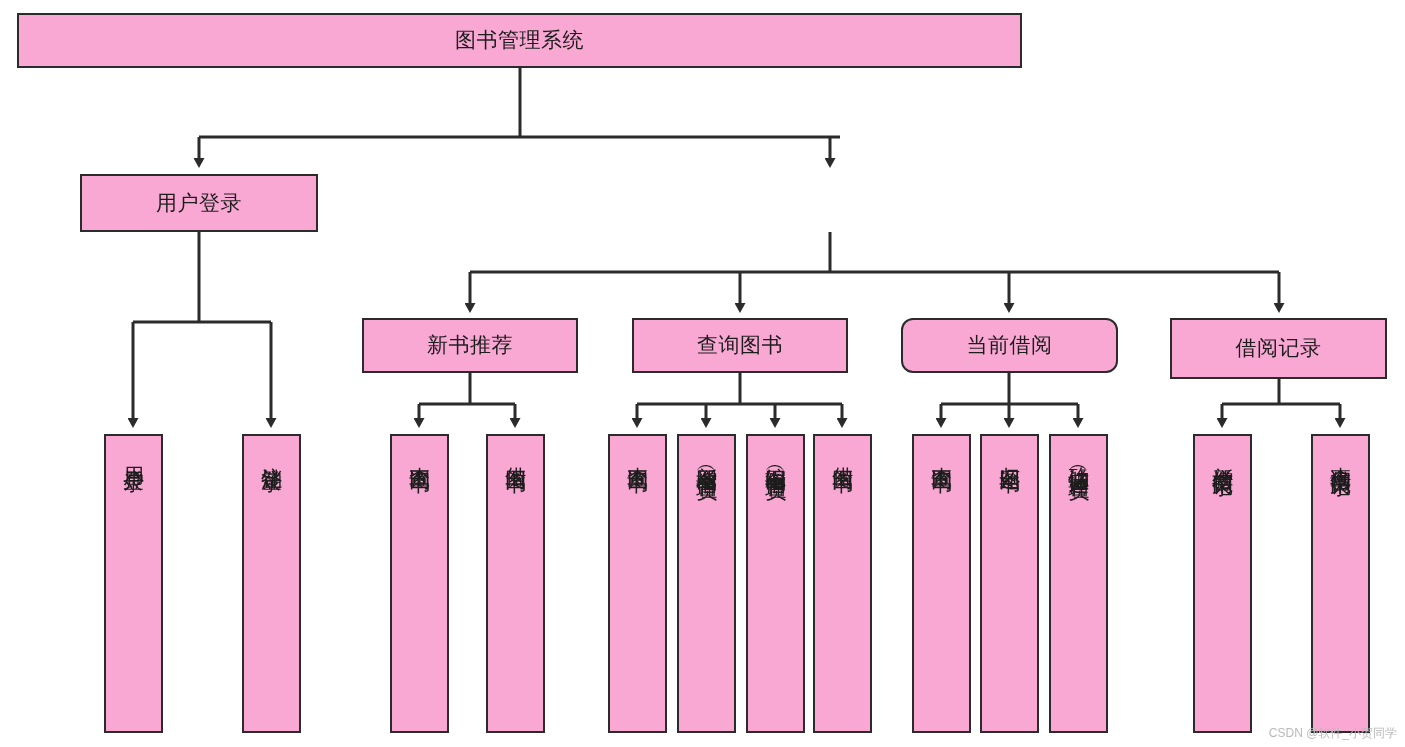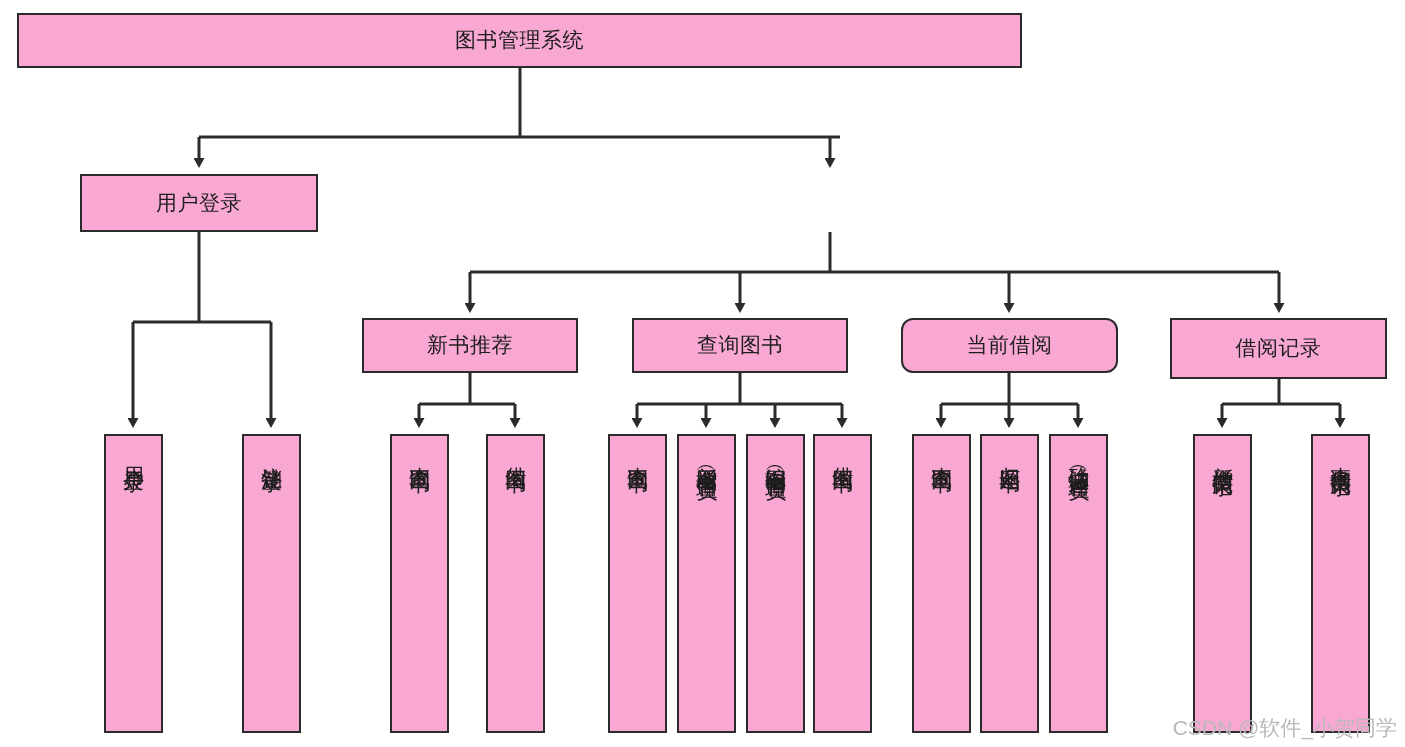--- a/index.html
+++ b/index.html
@@ -52,21 +52,21 @@
     font-size: 21px;
     line-height: 1.35;
     letter-spacing: 2px;
     white-space: normal;
     max-height: 280px;
   }
   .watermark {
     position: absolute;
     right: 8px;
     bottom: 5px;
-    font-size: 21px;
+    font-size: 12px;
     color: #b9b9b9;
     z-index: 5;
     white-space: nowrap;
   }
 </style>
 </head>
 <body>
 
 <div id="canvas">
 

